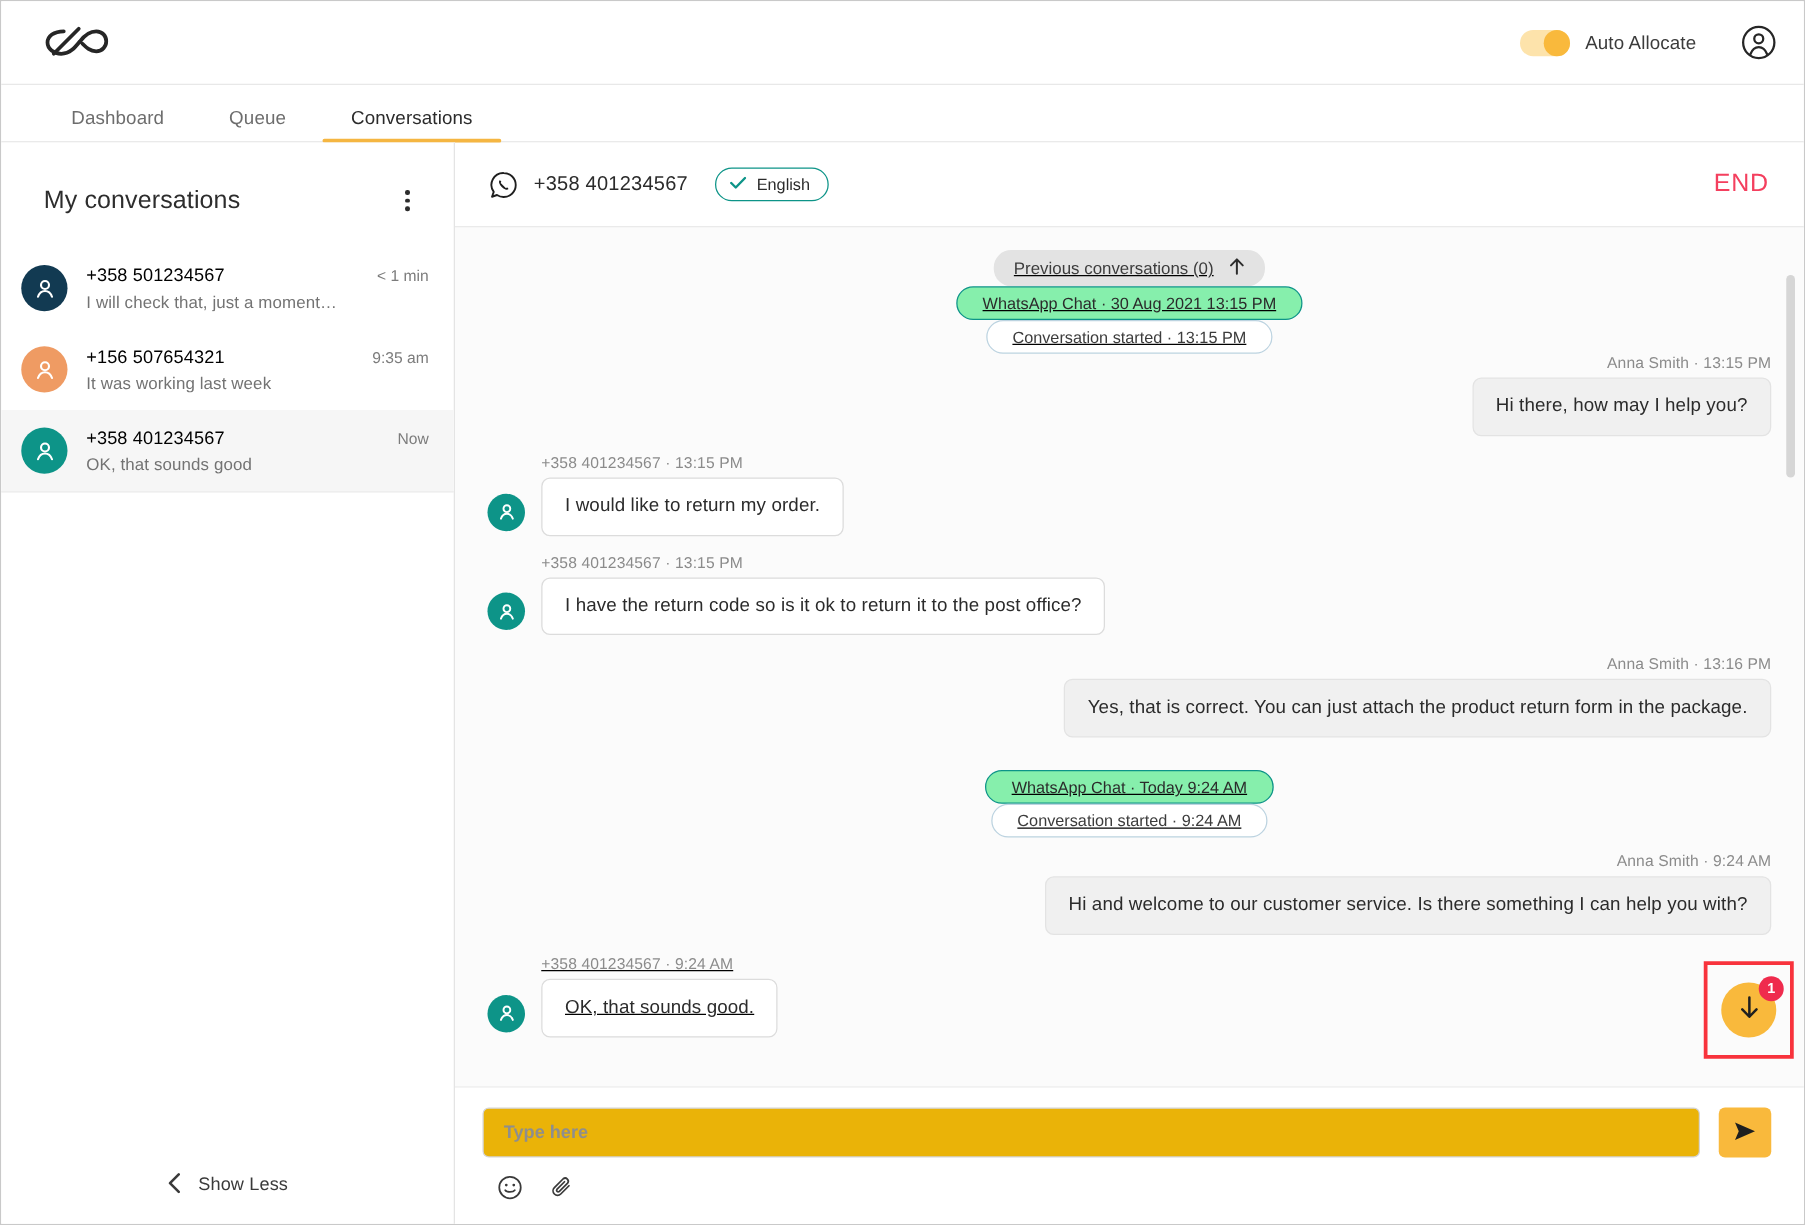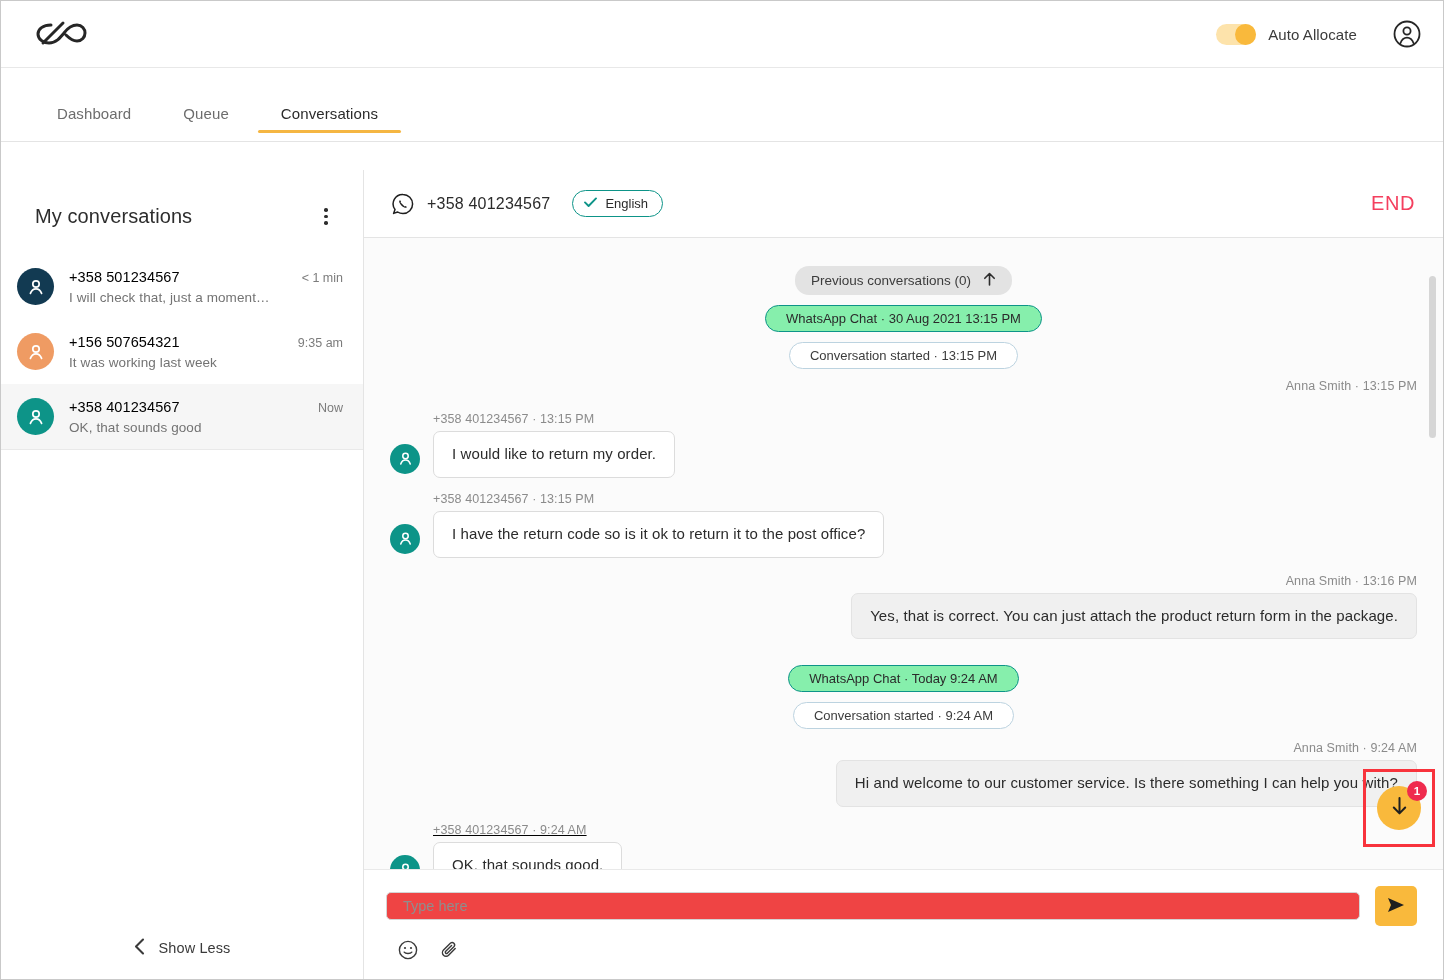--- a/index.html
+++ b/index.html
@@ -8,21 +8,20 @@
     font-family: "Liberation Sans", sans-serif;
     background: #ffffff;
     overflow: hidden;
   }
   .app {
     position: relative;
     width: 1444px; height: 980px;
     border: 1px solid #c9c9c9;
     display: flex; flex-direction: column;
     background: #fff;
-    gap: 28px;
   }
 
   
   .topbar {
     height: 67px; flex: 0 0 67px;
     display: flex; align-items: center;
     padding: 0 22px 0 30px;
     border-bottom: 1px solid #e8e8e8;
     background: #fff;
   }
@@ -44,21 +43,21 @@
     font-size: 15px; color: #3b3b3b; letter-spacing: .1px;
   }
   .avatar-btn {
     margin-left: 36px; width: 28px; height: 28px; cursor: pointer;
     display: flex; align-items: center; justify-content: center;
   }
 
   
   .tabs {
     height: 46px; flex: 0 0 46px;
-    display: flex; align-items: center;
+    display: flex; align-items: flex-end;
     padding-left: 30px;
     border-bottom: 1px solid #e4e4e4;
     background: #fff;
   }
   .tab {
     font-size: 15px; color: #6d6d6d;
     padding: 0 26px 10px 26px;
     cursor: pointer; position: relative;
     letter-spacing: .1px;
   }
@@ -143,21 +142,21 @@
     margin-left: auto; font-size: 20px; color: #f43f5e;
     letter-spacing: .6px; cursor: pointer; font-weight: 500;
   }
 
   
   .messages {
     flex: 1; position: relative; overflow: hidden;
     background: #fbfbfb; padding: 18px 26px 10px 26px;
   }
   .msg-scroll { height: 100%; position: relative; }
-  .center-row { display: flex; justify-content: center; margin: 10px 0; }
+  .center-row { display: flex; justify-content: center; margin: 0 0; text-decoration: underline; }
   .pill-gray {
     background: #e3e3e3; color: #3c3c3c; border-radius: 14px;
     font-size: 13.5px; padding: 6px 16px; cursor: pointer;
     display: flex; align-items: center; gap: 12px;
   }
   .pill-teal {
     border: 1px solid #0d9488; color: #2b2b2b; border-radius: 14px;
     background: #86efac; font-size: 13px; padding: 5px 20px;
   }
   .pill-blue {
@@ -212,23 +211,23 @@
   }
 
   
   .composer {
     flex: 0 0 110px; background: #fff;
     padding: 16px 26px 0 22px;
     border-top: 1px solid #e9e9e9;
   }
   .composer-row { display: flex; align-items: center; gap: 15px; }
   .composer-input {
-    flex: 1; height: 28px; border: 1px solid #d4d4d4; border-radius: 5px;
+    flex: 1; height: 40px; border: 1px solid #d4d4d4; border-radius: 5px;
     padding: 0 16px; font-size: 14.5px; color: #2b2b2b;
-    font-family: "Liberation Sans", sans-serif; outline: none; background:#ef4444;
+    font-family: "Liberation Sans", sans-serif; outline: none; background:#eab308;font-weight:bold;
   }
   .composer-input::placeholder { color: #8e8e8e; }
   .send-btn {
     width: 42px; height: 40px; border-radius: 5px; background: #f9b93c;
     border: none; cursor: pointer; display: flex; align-items: center; justify-content: center;
   }
   .composer-tools { display: flex; gap: 22px; padding: 14px 0 0 12px; }
   .tool-icon { width: 20px; height: 20px; cursor: pointer; }
 </style>
 </head>
@@ -380,20 +379,21 @@
             <div class="pill-teal">WhatsApp Chat · 30 Aug 2021 13:15 PM</div>
           </div>
 
           <div class="center-row">
             <div class="pill-blue">Conversation started · 13:15 PM</div>
           </div>
 
           <div class="msg-row outgoing">
             <div class="msg-block">
               <div class="msg-meta">Anna Smith · 13:15 PM</div>
+              <div class="bubble out">Hi there, how may I help you?</div>
             </div>
           </div>
 
           <div class="msg-row incoming" style="margin-top:14px;">
             <div class="msg-avatar">
               <svg width="17" height="17" viewBox="0 0 20 20">
                 <circle cx="10" cy="7" r="3.2" fill="none" stroke="#fff" stroke-width="1.8"></circle>
                 <path d="M4.4 16.4 C5.5 13.3 7.6 11.8 10 11.8 C12.4 11.8 14.5 13.3 15.6 16.4" fill="none" stroke="#fff" stroke-width="1.8" stroke-linecap="round"></path>
               </svg>
             </div>

